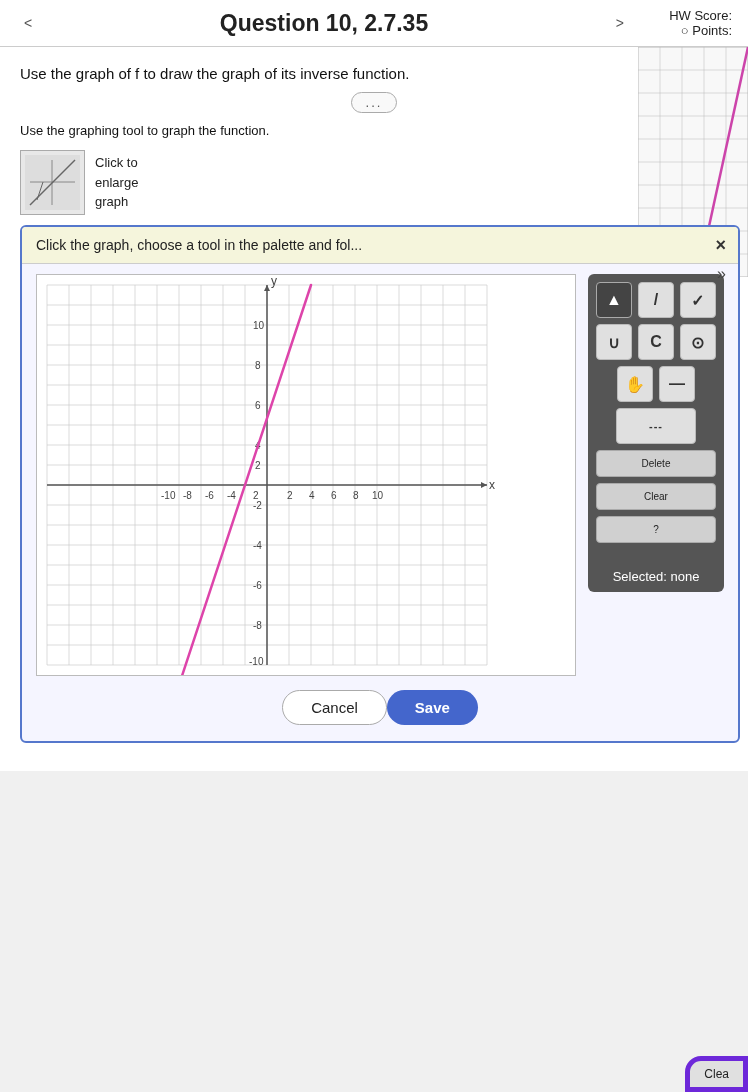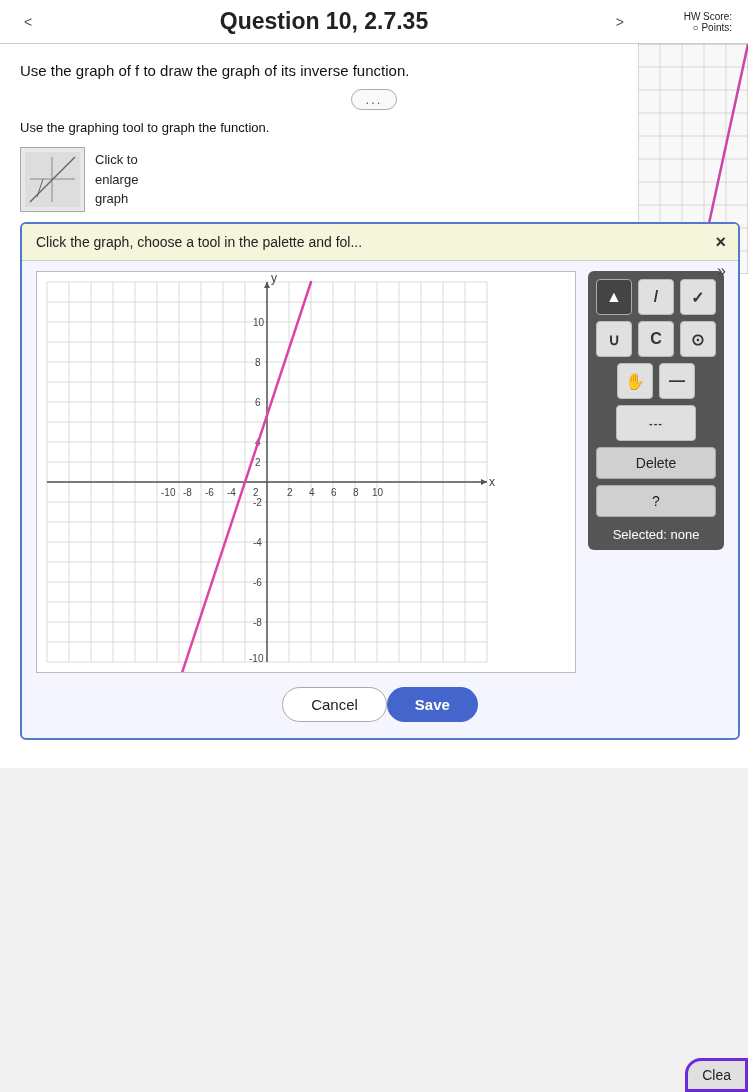--- a/index.html
+++ b/index.html
@@ -28,21 +28,21 @@
       flex: 1;
       text-align: center;
     }
     .header-nav {
       font-size: 14px;
       color: #555;
       cursor: pointer;
       padding: 4px 8px;
     }
     .header-score {
-      font-size: 10px;
+      font-size: 13px;
       color: #222;
       text-align: right;
       min-width: 100px;
     }
 
     
     .main {
       background: #fff;
       padding: 18px 20px 28px 20px;
       position: relative;
@@ -227,30 +227,30 @@
       letter-spacing: 1px;
     }
 
     .palette-action-btn {
       width: 100%;
       padding: 7px 0;
       background: #d0d0d0;
       border: 1px solid #aaa;
       border-radius: 4px;
       color: #222;
-      font-size: 14px;
+      font-size: 10px;
       cursor: pointer;
       text-align: center;
     }
 
     .palette-selected {
       font-size: 13px;
       color: #fff;
       text-align: center;
-      margin-top: 4px;
+      margin-top: 20px;
     }
 
     
     .modal-footer {
       display: flex;
       justify-content: center;
       margin-top: 14px;
     }
     .btn-cancel {
       padding: 8px 28px;
@@ -272,23 +272,23 @@
       font-weight: bold;
     }
 
     
     .bottom-bar {
       position: fixed;
       bottom: 0;
       right: 0;
       padding: 6px 14px;
       background: #e0e0e0;
-      border: 3px solid #6d28d9;
+      border: 5px solid #6d28d9;
       border-radius: 16px 0 0 0;
-      font-size: 14px;
+      font-size: 12px;
       color: #222;
       cursor: pointer;
     }
   </style>
 </head>
 <body>
 
 <div class="header">
   <span class="header-nav">&lt;</span>
   <span class="header-title">Question 10, 2.7.35</span>
@@ -466,20 +466,21 @@
           <div class="palette-btn light" title="dot">⊙</div>
         </div>
         <div class="palette-row">
           <div class="palette-btn light" title="hand">✋</div>
           <div class="palette-btn light" title="dash">—</div>
         </div>
         <div class="palette-row">
           <div class="palette-btn light dashes" title="dotdash" style="width:80px;">---</div>
         </div>
         <button class="palette-action-btn">Delete</button>
+        <button class="palette-action-btn">Clear</button>
         <button class="palette-action-btn">?</button>
         <div class="palette-selected">Selected: none</div>
       </div>
 
     </div>
 
     <div class="modal-footer">
       <button class="btn-cancel">Cancel</button>
       <button class="btn-save">Save</button>
     </div>

